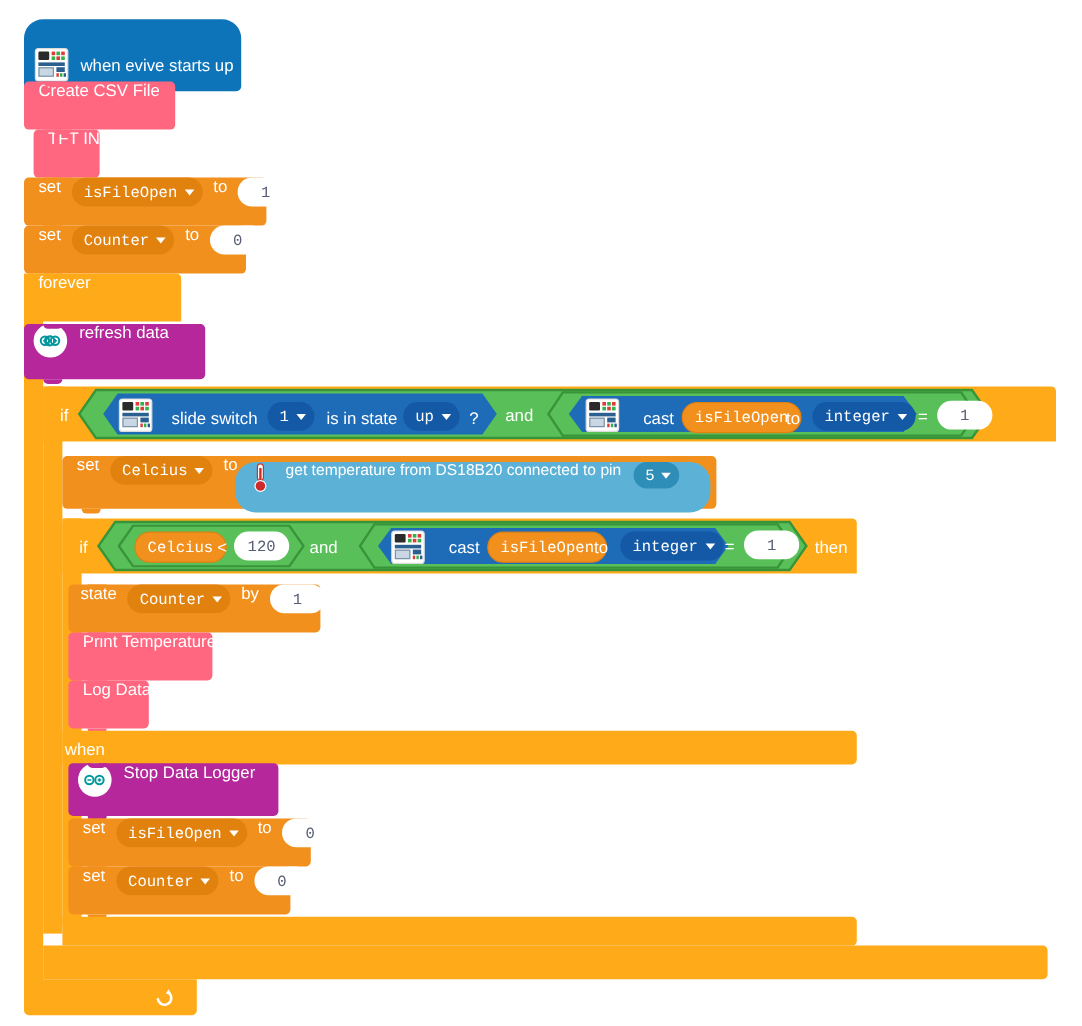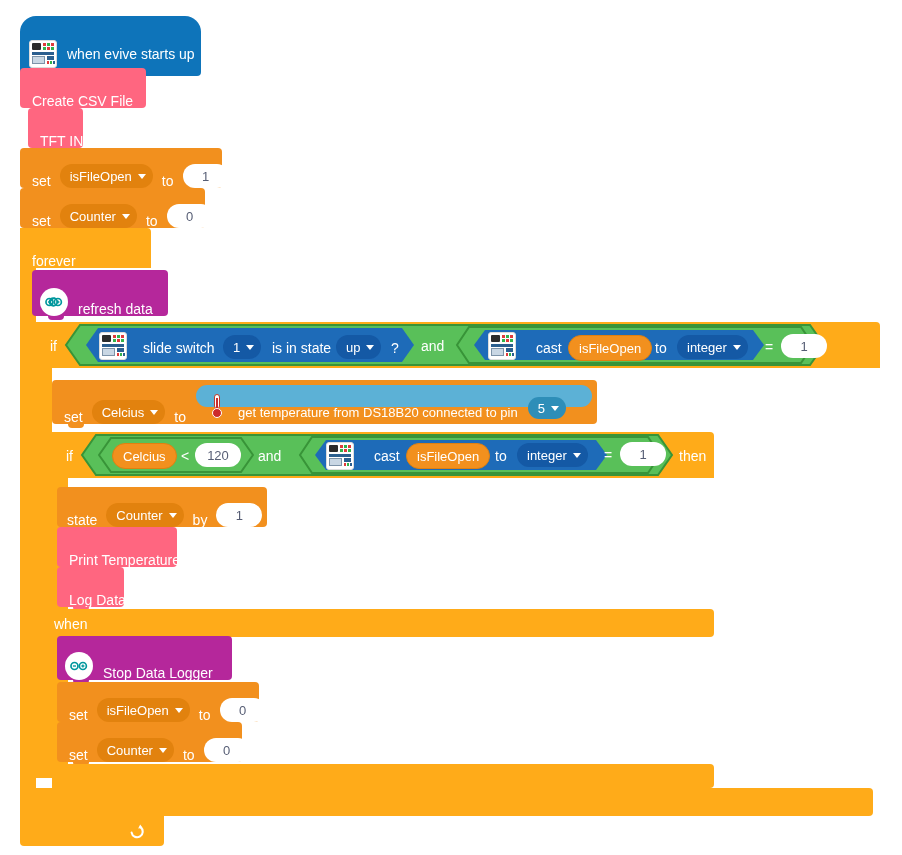--- a/index.html
+++ b/index.html
@@ -38,34 +38,34 @@
   .c-var{background:#F2901E;}
   .c-varfield{background:#E2820E;}
   .c-control{background:#FFAB19;}
   .c-arduino{background:#B5279B;}
   .c-sense{background:#5CB1D6;}
 
   
   .oval{
     display:inline-flex;align-items:center;justify-content:center;
     border-radius:999px;height:24px;padding:0 10px;
-    font-size:13px;color:#ffffff;white-space:nowrap;
+    font-size:13px;color:#ffffff;white-space:nowrap;font-family:Liberation Mono, monospace;
   }
   .oval.num{background:#ffffff;color:#575E75;min-width:28px;padding:0 9px;font-size:13px;}
   .oval.drop{padding-right:7px;}
   .oval.varorange{background:#F2901E;color:#fff;border:1px solid #E08010;}
 
   .caret{
     display:inline-block;width:0;height:0;margin-left:6px;
     border-left:4px solid transparent;border-right:4px solid transparent;
     border-top:5px solid #ffffff;
   }
 
   
-  .row{display:flex;align-items:flex-end;height:100%;padding-left:10px;gap:8px;}
+  .row{display:flex;align-items:flex-start;height:100%;padding-left:10px;gap:8px;}
 
   
   .evive-ic{
     width:26px;height:26px;border-radius:3px;background:#ffffff;
     position:relative;flex:0 0 auto;overflow:hidden;
     border:1px solid #dcdcdc;
   }
   .evive-ic i{position:absolute;display:block;}
   .ev-a{left:2px;top:2px;width:9px;height:7px;background:#2b2b2b;border-radius:1px;}
   .ev-b{left:13px;top:2px;width:3px;height:3px;background:#e03b3b;}
@@ -167,21 +167,21 @@
       <span class="lbl">forever</span>
     </div>
   </div>
 
   <div class="blk c-control" style="left:20px;top:816px;width:144px;height:30px;border-radius:0 0 4px 4px;"></div>
   <svg class="looparrow" style="left:127px;top:823px;" width="18" height="18" viewBox="0 0 18 18">
     <path d="M13.5 4.2 A5.6 5.6 0 1 1 4.6 9.6" fill="none" stroke="#ffffff" stroke-width="2.1" stroke-linecap="round"></path>
     <path d="M13.2 1.4 L15.6 5.0 L11.2 5.4 Z" fill="#ffffff"></path>
   </svg>
 
-  <div class="blk stack c-arduino" style="left:32px;top:270px;width:136px;height:46px;">
+  <div class="blk stack c-arduino" style="left:20px;top:270px;width:151px;height:46px;">
     <div class="row" style="padding-left:8px;gap:10px;height:46px;">
       <span class="ard-ic">
         <svg width="22" height="14" viewBox="0 0 34 20">
           <path d="M10 10 a6 6 0 1 1 6 6 q-5 -5 -5 -6 q0 -1 5 -6 a6 6 0 1 0 6 6" fill="none" stroke="#00979D" stroke-width="2.6" stroke-linecap="round"></path>
           <circle cx="10" cy="10" r="5.4" fill="none" stroke="#00979D" stroke-width="2.6"></circle>
           <circle cx="23" cy="10" r="5.4" fill="none" stroke="#00979D" stroke-width="2.6"></circle>
           <line x1="7.6" y1="10" x2="12.4" y2="10" stroke="#00979D" stroke-width="2.1"></line>
           <line x1="20.6" y1="10" x2="25.4" y2="10" stroke="#00979D" stroke-width="2.1"></line>
           <line x1="23" y1="7.6" x2="23" y2="12.4" stroke="#00979D" stroke-width="2.1"></line>
         </svg>
@@ -267,21 +267,21 @@
     <div class="row" style="padding-left:12px;gap:9px;height:44px;">
       <span class="lbl">set</span>
       <span class="oval drop c-varfield">
         <span>Celcius</span>
         <span class="caret"></span>
       </span>
       <span class="lbl">to</span>
     </div>
   </div>
 
-  <div class="blk c-sense" style="left:196px;top:385px;width:396px;height:22px;border-radius:17px;">
+  <div class="blk c-sense" style="left:196px;top:385px;width:396px;height:42px;border-radius:17px;">
     <div class="row" style="padding-left:10px;gap:10px;height:34px;">
       <span class="thermo">
         <span class="stem"></span>
           <span class="merc"></span>
           <span class="bulb"></span>
       </span>
       <span class="lbl" style="font-size:13px;">get temperature from DS18B20 connected to pin</span>
       <span class="oval drop" style="background:#2E8EB8;height:22px;">
         <span>5</span>
         <span class="caret"></span>

